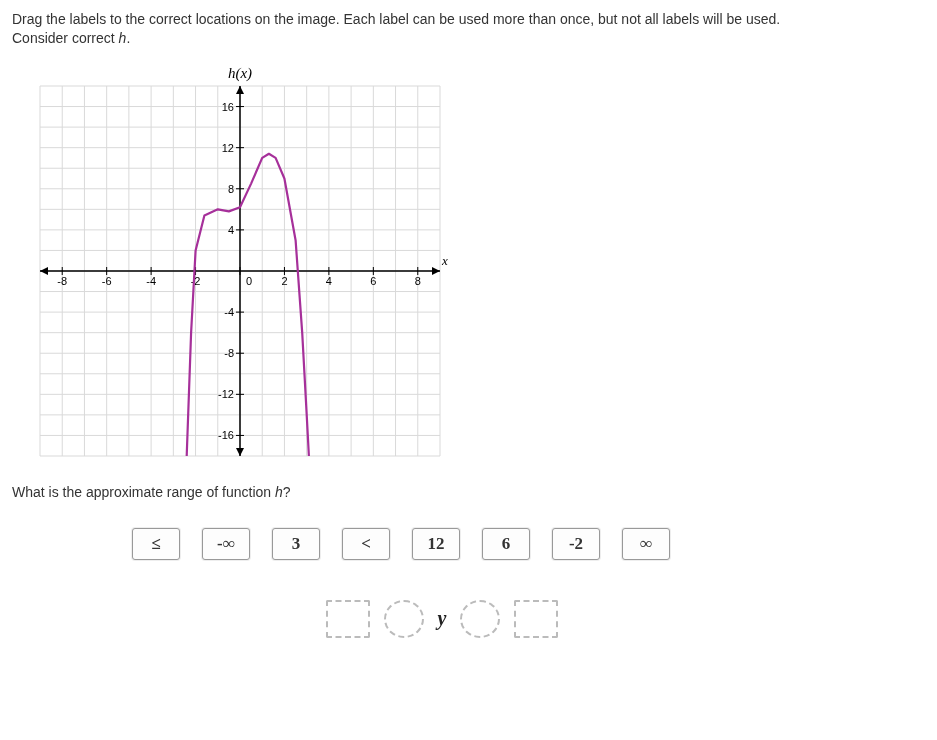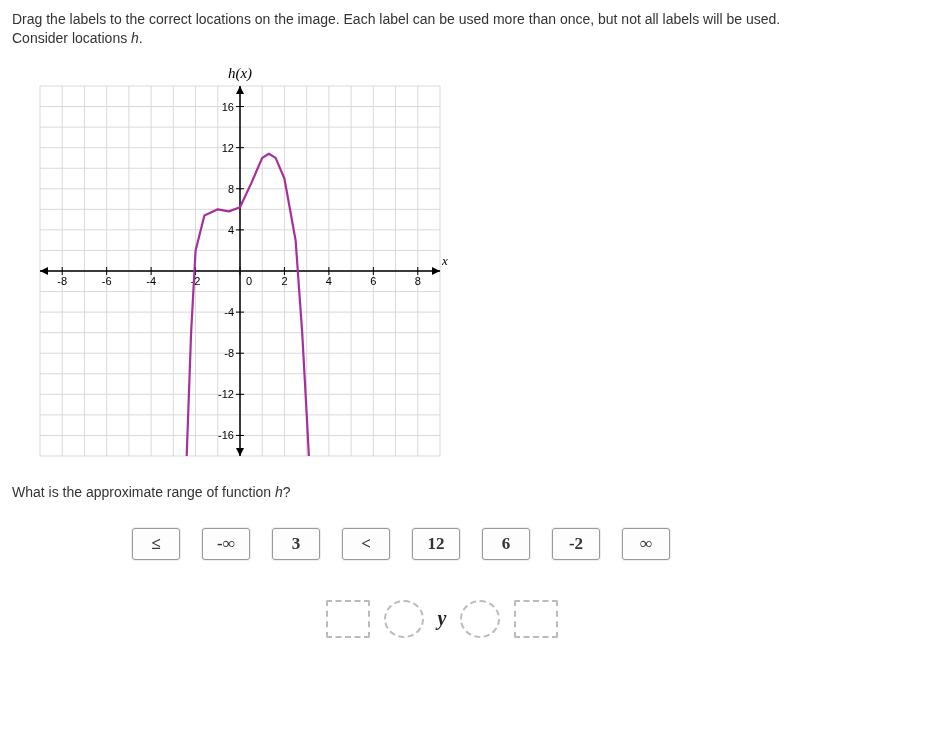--- a/index.html
+++ b/index.html
@@ -79,21 +79,21 @@
     color: #222;
   }
   svg { display: block; }
 </style>
 </head>
 <body>
 
 <div class="instructions">Drag the labels to the correct locations on the image. Each label can be used more than once, but not all labels will be used.</div>
 
 <div class="consider">
-  <span>Consider locations </span><span class="italic">h</span><span>.</span>
+  <span>Consider correct </span><span class="italic">h</span><span>.</span>
 </div>
 
 <div class="chart-wrap">
   <svg id="chart-svg" width="420" height="410">
       <line x1="10" y1="30" x2="10" y2="400" stroke="#d9d9d9" stroke-width="1"></line>
       <line x1="32.22222222222222" y1="30" x2="32.22222222222222" y2="400" stroke="#d9d9d9" stroke-width="1"></line>
       <line x1="54.44444444444444" y1="30" x2="54.44444444444444" y2="400" stroke="#d9d9d9" stroke-width="1"></line>
       <line x1="76.66666666666666" y1="30" x2="76.66666666666666" y2="400" stroke="#d9d9d9" stroke-width="1"></line>
       <line x1="98.88888888888889" y1="30" x2="98.88888888888889" y2="400" stroke="#d9d9d9" stroke-width="1"></line>
       <line x1="121.11111111111111" y1="30" x2="121.11111111111111" y2="400" stroke="#d9d9d9" stroke-width="1"></line>

